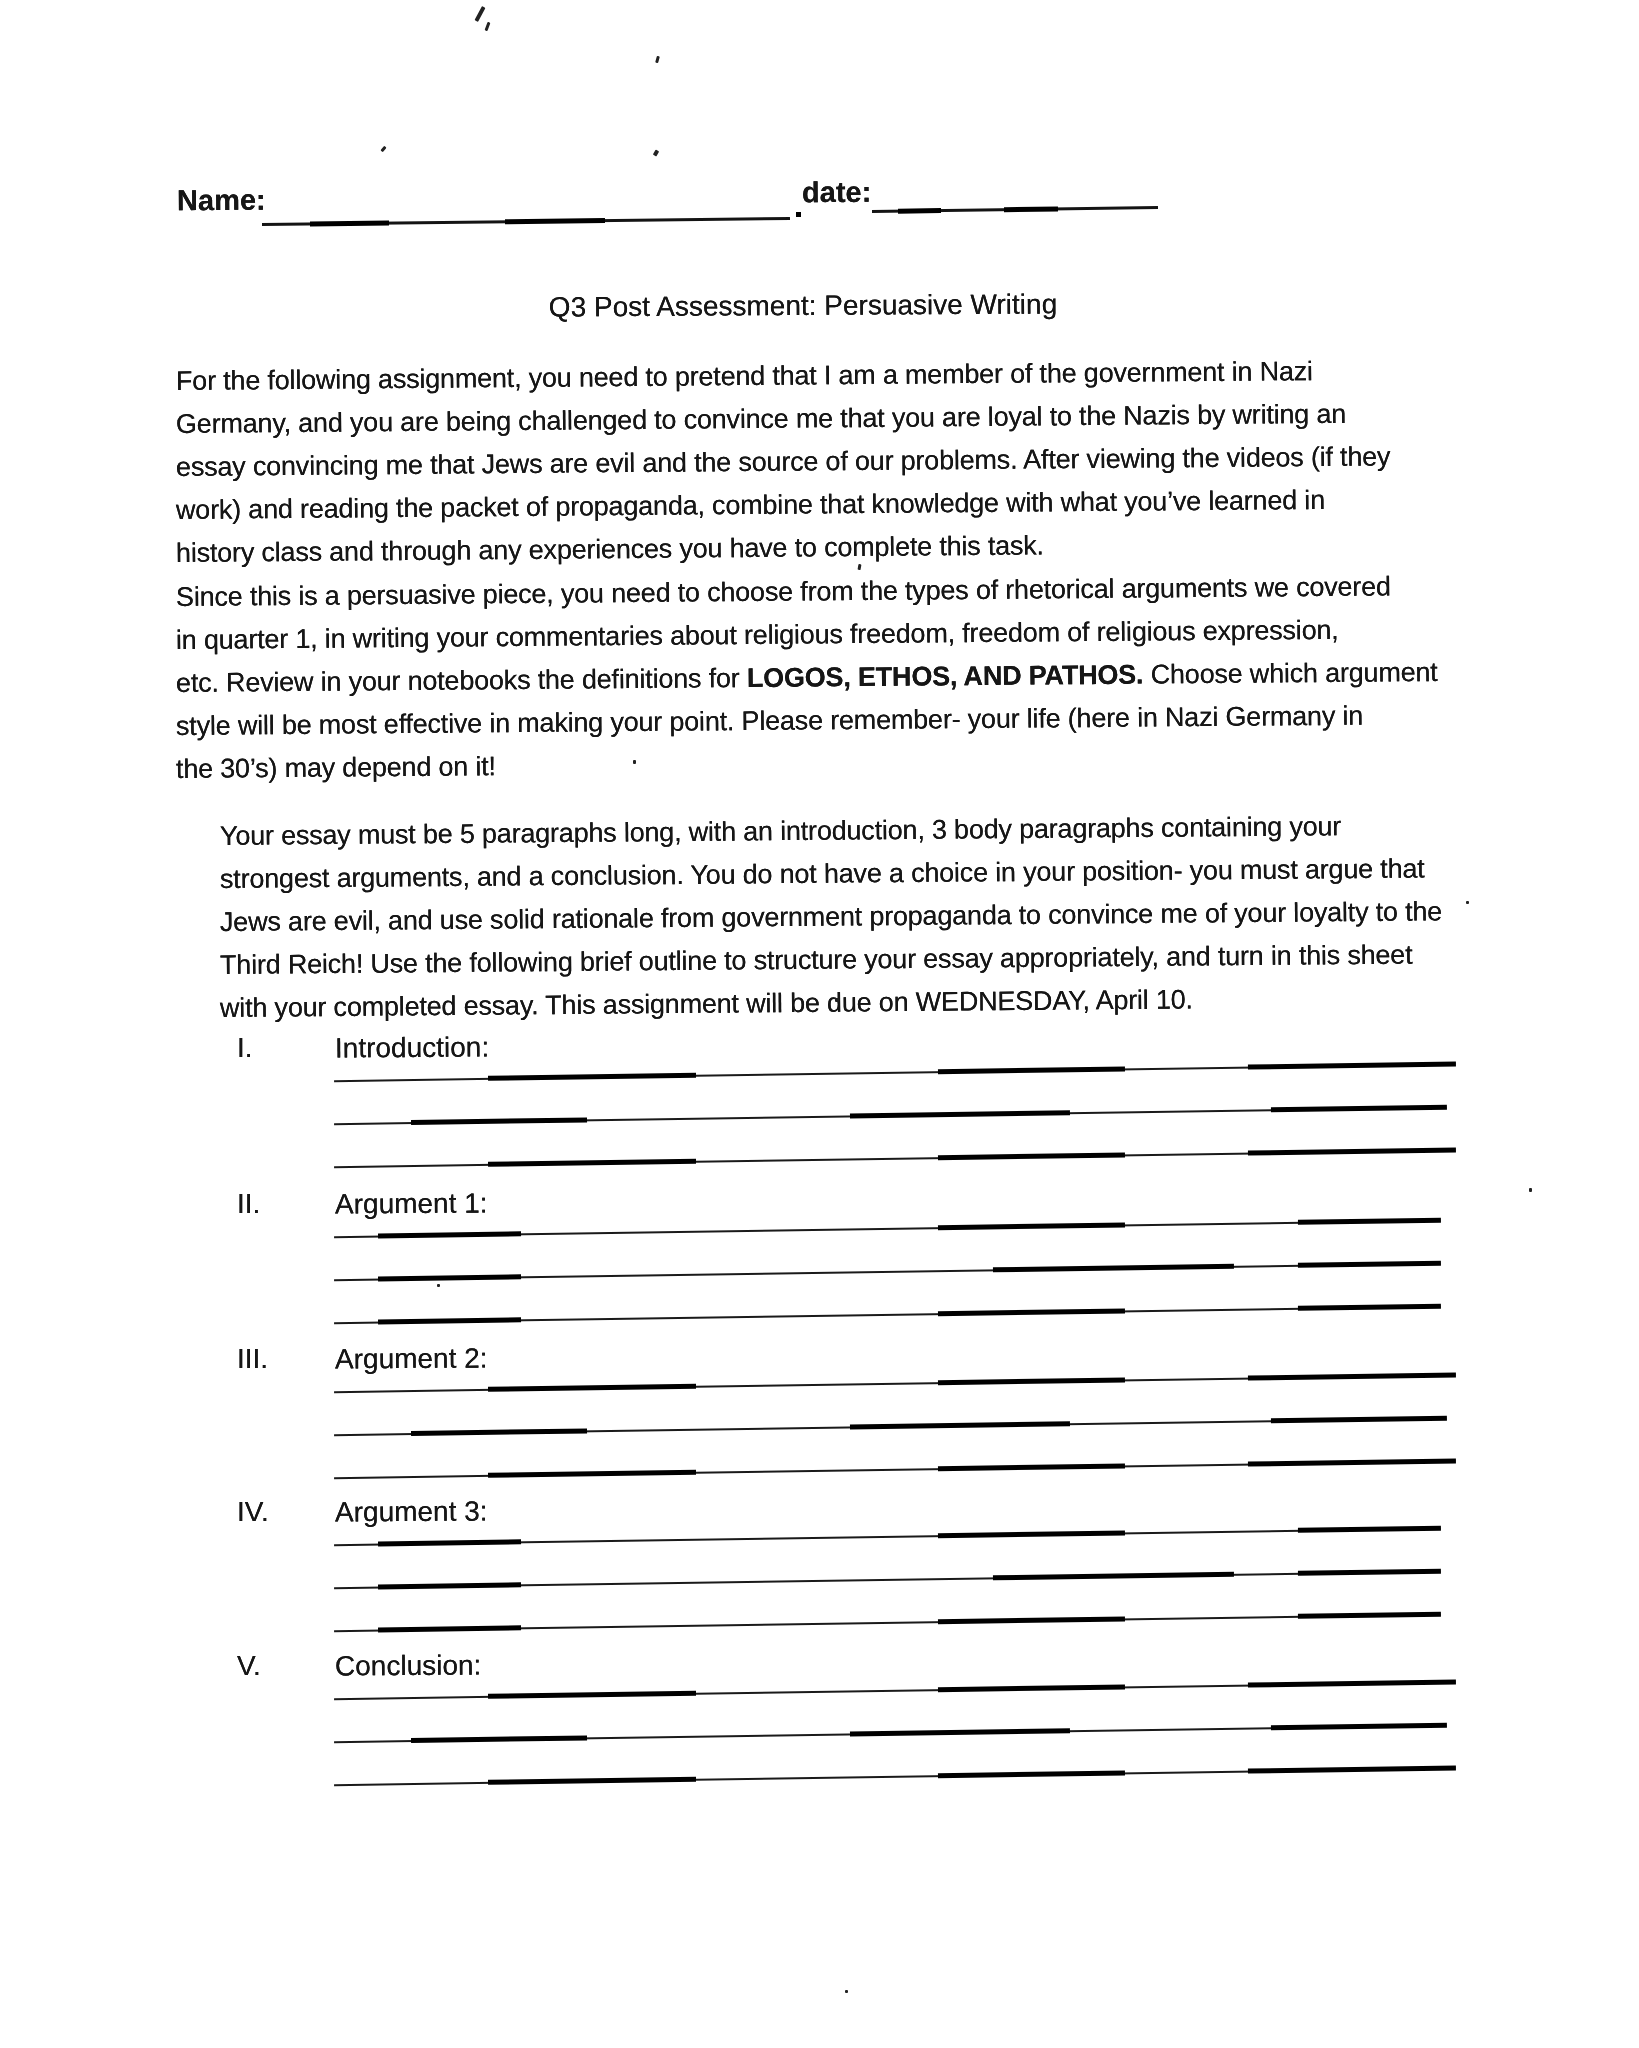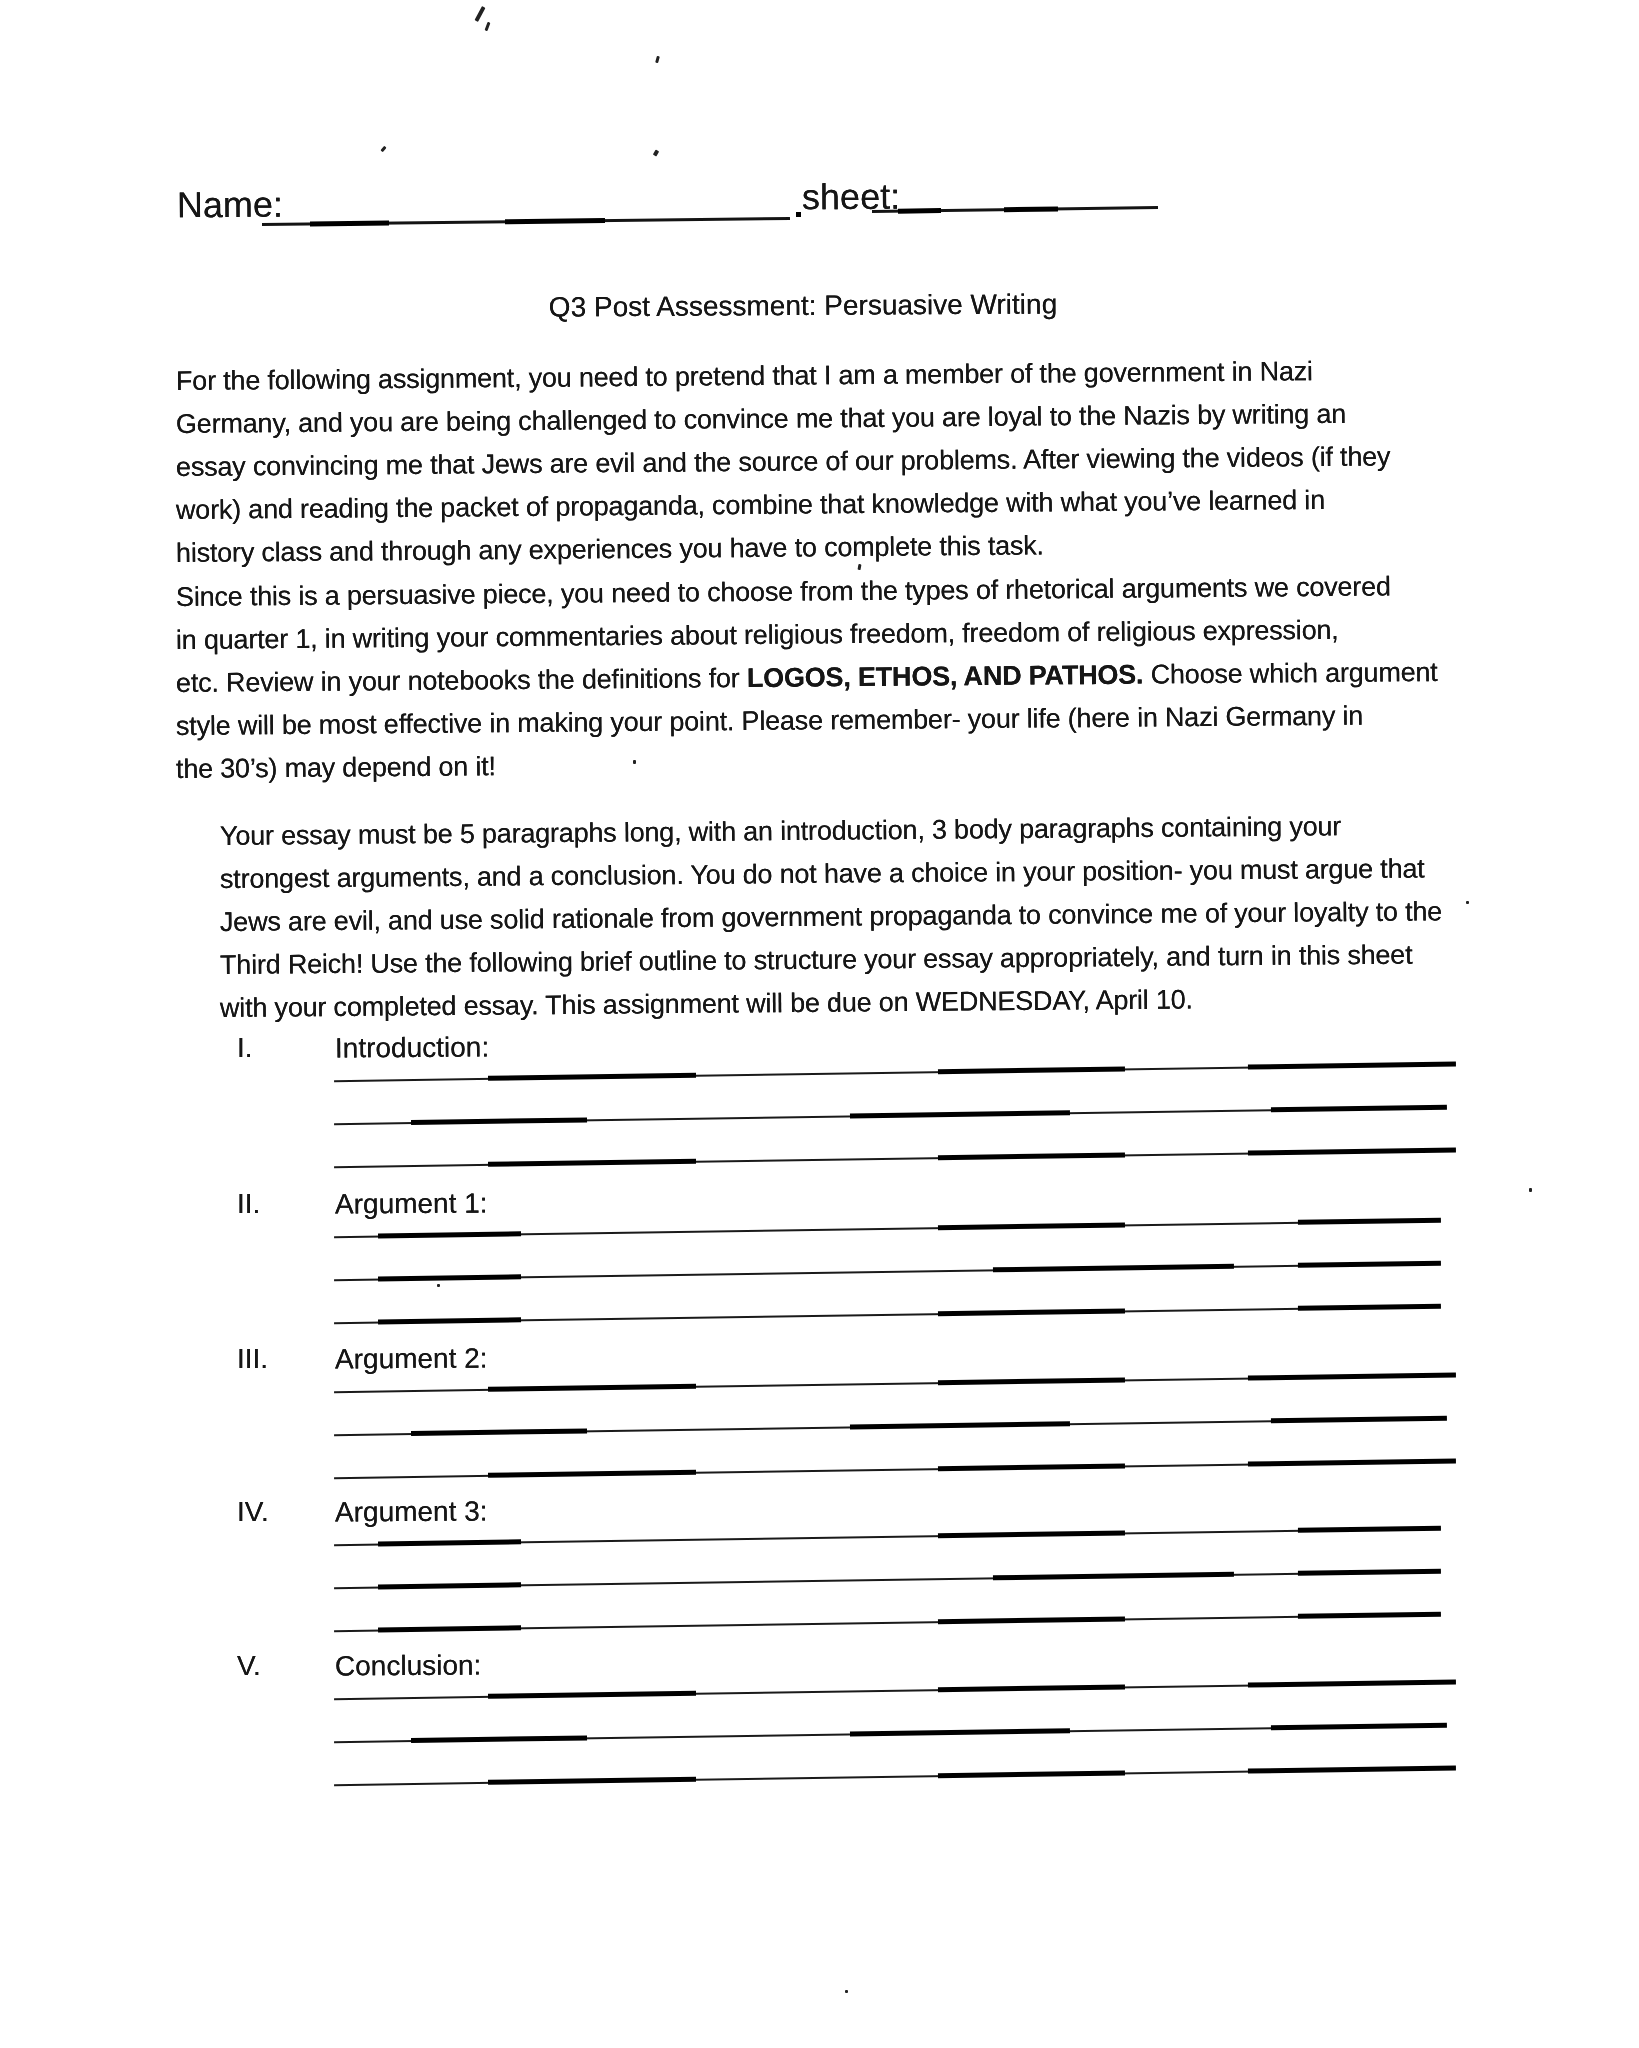--- a/index.html
+++ b/index.html
@@ -1,20 +1,20 @@
 <!DOCTYPE html>
 <html><head>
 <meta charset="utf-8">
 <style>
   html,body{margin:0;padding:0;background:#ffffff;}
   #sheet{
     position:relative;width:1639px;height:2048px;background:#ffffff;overflow:hidden;
     font-family:"Liberation Sans",sans-serif;color:#161616;
   }
-  .label{position:absolute;font-size:36px;font-weight:400;text-shadow:0 0 .6px #111;}
+  .label{position:absolute;font-size:29px;font-weight:700;text-shadow:0 0 .6px #111;}
   #name-label{left:177px;top:184px;transform:rotate(-0.4deg);}
   #date-label{left:802px;top:176px;transform:rotate(-0.4deg);}
   .blank{position:absolute;height:3px;background:#141414;}
   .blank::before,.blank::after{content:"";position:absolute;top:-1px;height:5px;background:#000;}
   .blank::before{left:9%;width:15%;}
   .blank::after{left:46%;width:19%;}
   #name-blank{left:262px;top:220px;width:528px;transform:rotate(-0.65deg);}
   #name-blank-period{position:absolute;left:796px;top:212px;width:5px;height:5px;background:#000;}
   #date-blank{left:872px;top:208px;width:286px;transform:rotate(-0.8deg);}
   #page-title{
@@ -45,21 +45,21 @@
 </style>
 </head>
 <body>
 
 <div id="sheet">
 
   <div>
     <span id="name-label" class="label">Name:</span>
     <div id="name-blank" class="blank"></div>
     <div id="name-blank-period"></div>
-    <span id="date-label" class="label">sheet:</span>
+    <span id="date-label" class="label">date:</span>
     <div id="date-blank" class="blank"></div>
   </div>
 
   <div id="page-title">Q3 Post Assessment: Persuasive Writing</div>
 
   <div id="paras">
       <div class="para" style="top: 360px;">
         <div class="pline"><span>For the following assignment, you need to pretend that I am a member of the government in Nazi</span></div>
         <div class="pline"><span>Germany, and you are being challenged to convince me that you are loyal to the Nazis by writing an</span></div>
         <div class="pline"><span>essay convincing me that Jews are evil and the source of our problems. After viewing the videos (if they</span></div>

